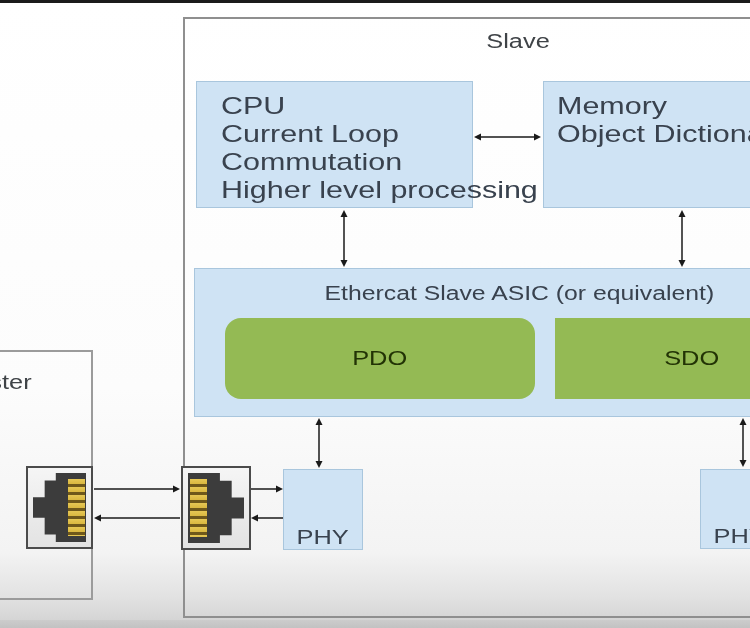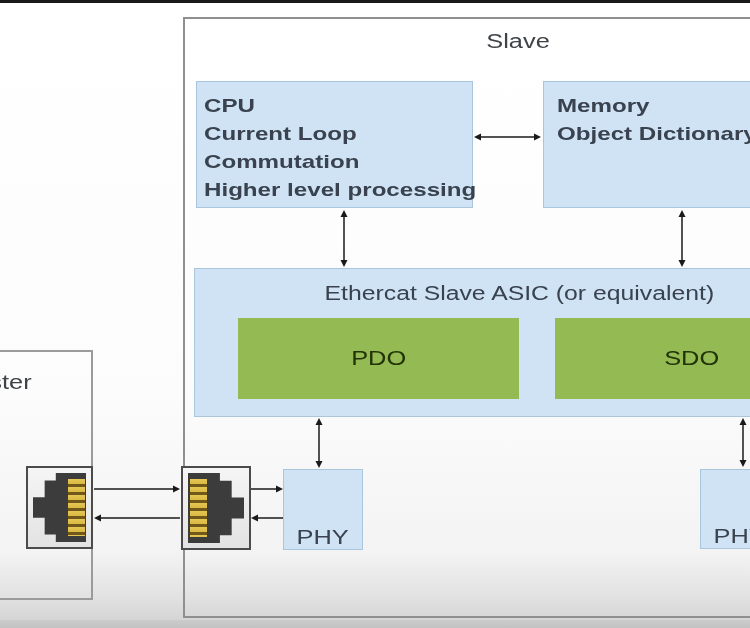--- a/index.html
+++ b/index.html
@@ -39,38 +39,38 @@
     background: var(--box-blue, #cfe3f4);
     border: 1px solid var(--box-blue-border, #a9c6dd);
   }
   .cpu-box    { left: 196px; top: 81px;  width: 277px; height: 127px; }
   .memory-box { left: 543px; top: 81px;  width: 277px; height: 127px; }
   .asic-box   { left: 194px; top: 268px; width: 650px; height: 149px; }
   .phy-box    { display: flex; align-items: flex-end; justify-content: center; font-size: 20px; }
   .phy-left   { left: 283px; top: 469px; width: 80px; height: 81px; }
   .phy-right  { left: 700px; top: 469px; width: 80px; height: 80px; }
 
-  .box-lines { padding: 10px 0 0 7px; font-size: 19px; line-height: 28px; white-space: nowrap; font-weight: bold; }
+  .box-lines { padding: 10px 0 0 24px; font-size: 24px; line-height: 28px; white-space: nowrap; }
   .memory-box .box-lines { padding-left: 13px; }
   .box-lines div { transform: scaleX(1.27); transform-origin: 0 50%; }
 
   .asic-title {
     position: absolute; left: 0; top: 13px; width: 100%;
     text-align: center; font-size: 19.5px; white-space: nowrap;
   }
   .stretch { display: inline-block; transform: scaleX(1.27); }
 
   .green-box {
     position: absolute; box-sizing: border-box;
     background: var(--box-green, #94ba54);
     color: var(--text-green, #223305);
     display: flex; align-items: center; justify-content: center;
     font-size: 20px;
   }
-  .pdo-box { left: 238px; top: 318px; width: 281px; height: 81px; }
+  .pdo-box { left: 225px; top: 318px; width: 310px; height: 81px; border-radius: 16px; }
   .sdo-box { left: 555px; top: 318px; width: 273px; height: 81px; }
 
   .rj45 {
     position: absolute; box-sizing: border-box;
     border: 2px solid #4b4b4b;
     background: linear-gradient(180deg, #f5f5f5, #e3e3e3);
   }
   .rj45 .jack {
     position: absolute; left: 5px; top: 5px; right: 5px; bottom: 5px;
     background: #3c3c3c;

